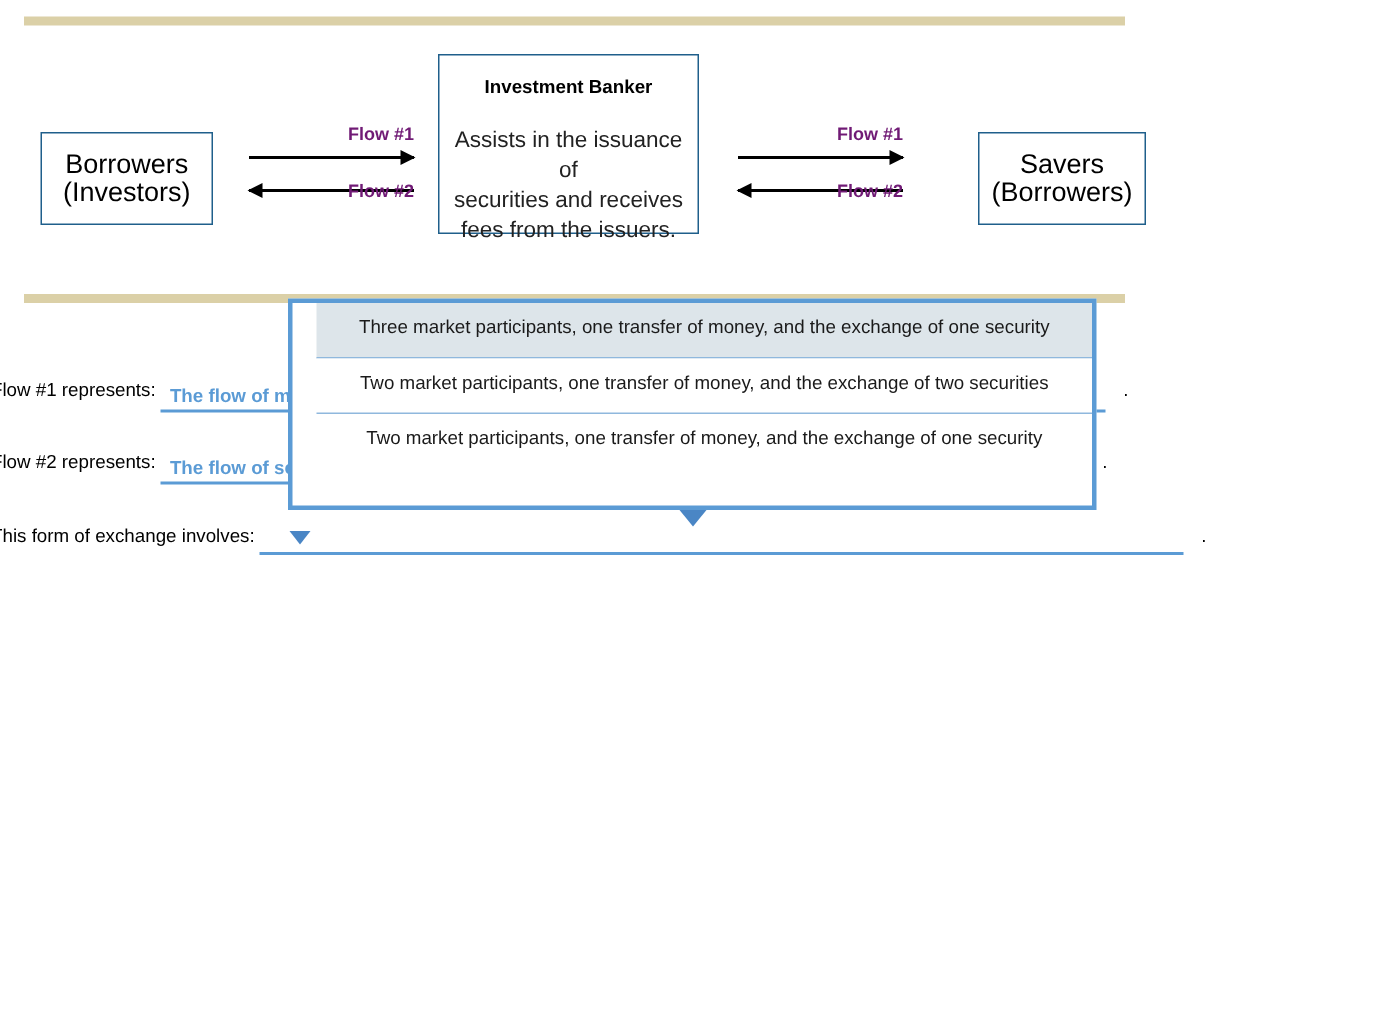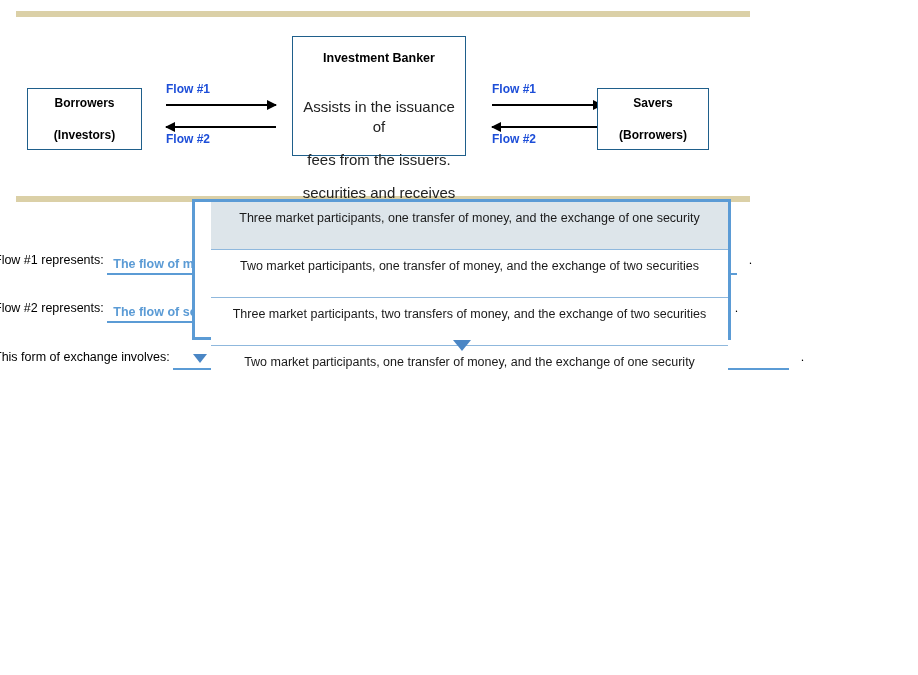--- a/index.html
+++ b/index.html
@@ -14,36 +14,35 @@
   
   .beige-rule{position:absolute;left:16px;width:734px;height:6px;background:#dbd0a7;}
   #beige-top{top:11px;}
   #beige-mid{top:196px;}
 
   
   .dbox{
     position:absolute;border:1.5px solid #1f5f8b;background:#fff;
     display:flex;flex-direction:column;align-items:center;justify-content:center;
     text-align:center;
-    gap:13px;
   }
   #box-borrowers{left:27px;top:88px;width:113px;height:60px;}
-  #box-savers{left:597px;top:88px;width:110px;height:60px;}
-  .dbox .ttl{font-weight:bold;font-size:12px;line-height:19px;color:#000;}
+  #box-savers{left:652px;top:88px;width:110px;height:60px;}
+  .dbox .ttl{font-weight:normal;font-size:18px;line-height:19px;color:#000;}
   #box-banker{left:292px;top:36px;width:174px;height:120px;justify-content:flex-start;padding-top:12px;box-sizing:border-box;}
   #box-banker .ttl{font-weight:bold;font-size:12.5px;margin-bottom:16px;}
   #box-banker .body{font-size:15px;line-height:20px;color:#222;padding:0 8px;}
 
   
   .arrowgrp{position:absolute;width:110px;height:66px;}
   #arrows-left{left:166px;top:82px;}
   #arrows-right{left:492px;top:82px;}
-  .flow-lbl{position:absolute;width:100%;text-align:left;font-weight:bold;font-size:12px;color:#1d4ed8;}
+  .flow-lbl{position:absolute;width:100%;text-align:right;font-weight:bold;font-size:12px;color:#701a75;}
   .flow-lbl.top{top:0px;}
-  .flow-lbl.bot{bottom:2px;}
+  .flow-lbl.bot{bottom:14px;}
   .aline{position:absolute;left:0;width:100%;height:2px;background:#000;}
   .aline.r{top:22px;}
   .aline.l{top:44px;}
   .ahead{position:absolute;width:0;height:0;border-top:5px solid transparent;border-bottom:5px solid transparent;}
   .ahead.right{right:-1px;top:18px;border-left:10px solid #000;}
   .ahead.left{left:-1px;top:40px;border-right:10px solid #000;}
 
   
   .qrow{position:absolute;left:-6px;white-space:nowrap;font-size:12.5px;color:#000;}
   #qrow1{top:253px;}
@@ -68,21 +67,21 @@
   #sel2{width:616px;}
   #sel3{width:616px;}
   #sel3 .selval{color:transparent;}
 
   
   #dropdown{
     position:absolute;left:192px;top:199px;width:539px;height:141px;
     border:3px solid #5b9bd5;background:#ffffff;box-sizing:border-box;z-index:20;
   }
   .dd-item{
-    height:48px;line-height:33.7px;box-sizing:border-box;
+    height:37px;line-height:33.7px;box-sizing:border-box;
     font-size:12.5px;color:#1a1a1a;text-align:center;background:#fff;
     border-bottom:1px solid #8fb8dd;
     margin-left:16px;
   }
   .dd-item.sel{background:#dde5ea;}
   .dd-item.last{border-bottom:none;}
   #dd-tail{
     position:absolute;left:calc(50% - 9px);top:138px;width:0;height:0;
     border-left:9px solid transparent;border-right:9px solid transparent;
     border-top:11px solid #4a86c5;z-index:21;
@@ -106,22 +105,22 @@
     <div class="aline r"></div>
     <div class="ahead right"></div>
     <div class="aline l"></div>
     <div class="ahead left"></div>
     <div class="flow-lbl bot">Flow #2</div>
   </div>
 
   <div class="dbox" id="box-banker">
     <div class="ttl">Investment Banker</div>
     <div class="body">Assists in the issuance of</div>
+    <div class="body">securities and receives</div>
     <div class="body">fees from the issuers.</div>
-    <div class="body">securities and receives</div>
   </div>
 
   <div class="arrowgrp" id="arrows-right">
     <div class="flow-lbl top">Flow #1</div>
     <div class="aline r"></div>
     <div class="ahead right"></div>
     <div class="aline l"></div>
     <div class="ahead left"></div>
     <div class="flow-lbl bot">Flow #2</div>
   </div>
@@ -154,18 +153,17 @@
     <span class="selwrap" id="sel3">
       <span class="selval"></span>
       <span class="caret"></span>
     </span>
     <span class="period">.</span>
   </div>
 
   <div id="dropdown">
     <div class="dd-item sel">Three market participants, one transfer of money, and the exchange of one security</div>
     <div class="dd-item">Two market participants, one transfer of money, and the exchange of two securities</div>
-    <div class="dd-item">Three market participants, two transfers of money, and the exchange of two securities</div>
     <div class="dd-item last">Two market participants, one transfer of money, and the exchange of one security</div>
     <div id="dd-tail"></div>
   </div>
 
 </div>
 
 </body></html>

